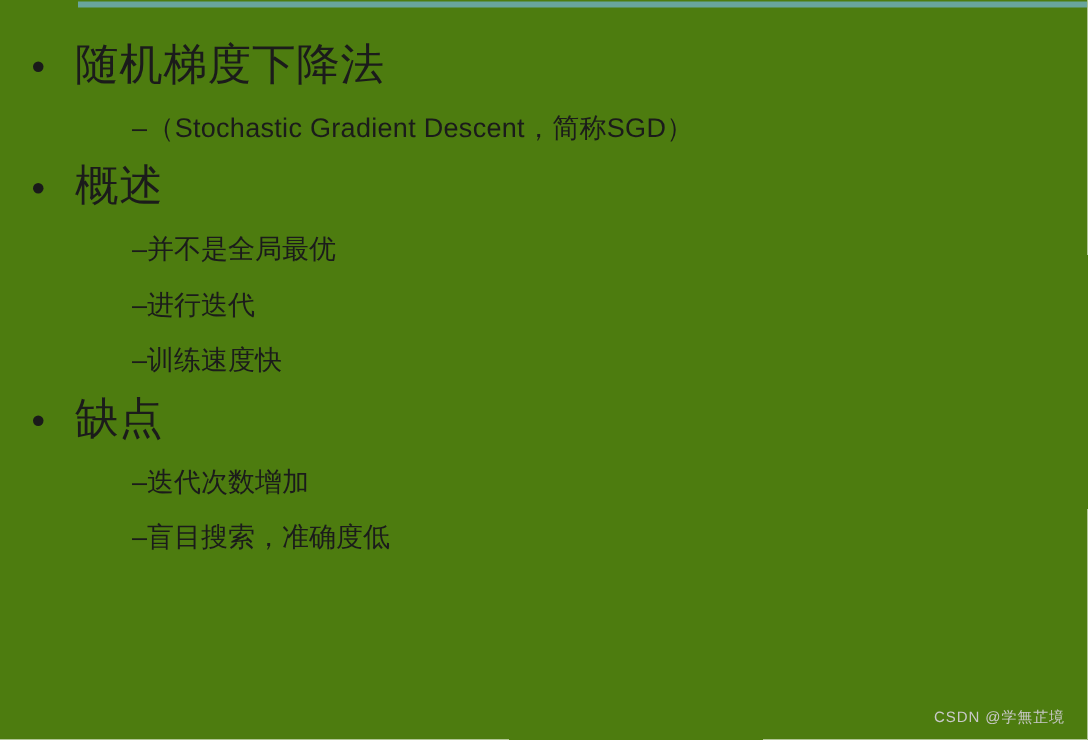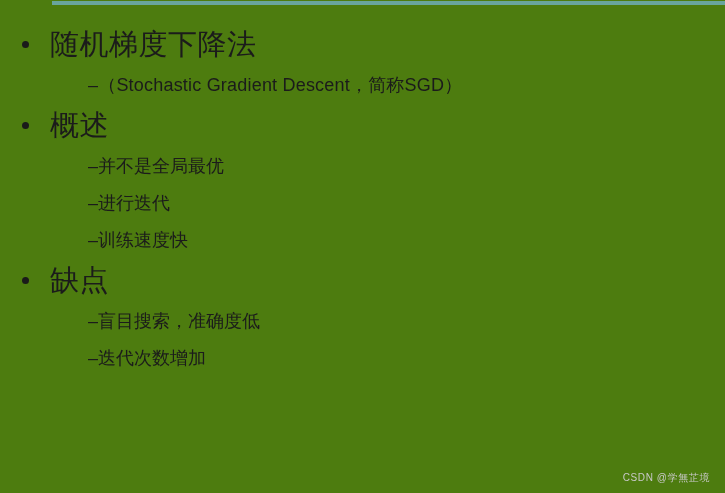--- a/index.html
+++ b/index.html
@@ -132,24 +132,24 @@
       <span class="l2-text"><span class="dash">–</span><span>训练速度快</span></span>
     </div>
 
     <div class="l1">
       <span class="bullet"></span>
       <span class="l1-text">缺点</span>
     </div>
 
 
     <div class="l2">
-      <span class="l2-text"><span class="dash">–</span><span>盲目搜索，准确度低</span></span>
+      <span class="l2-text"><span class="dash">–</span><span>迭代次数增加</span></span>
     </div>
 
     <div class="l2">
-      <span class="l2-text"><span class="dash">–</span><span>迭代次数增加</span></span>
+      <span class="l2-text"><span class="dash">–</span><span>盲目搜索，准确度低</span></span>
     </div>
 
   </div>
 
   <div class="watermark">CSDN @学無芷境</div>
 
 </div>
 
 </body></html>

